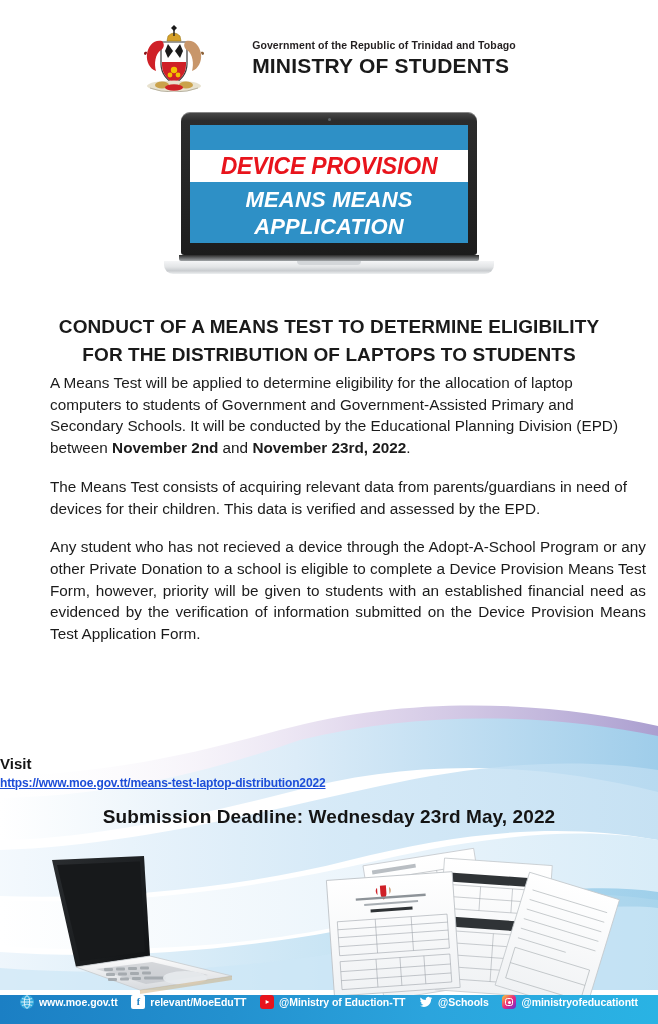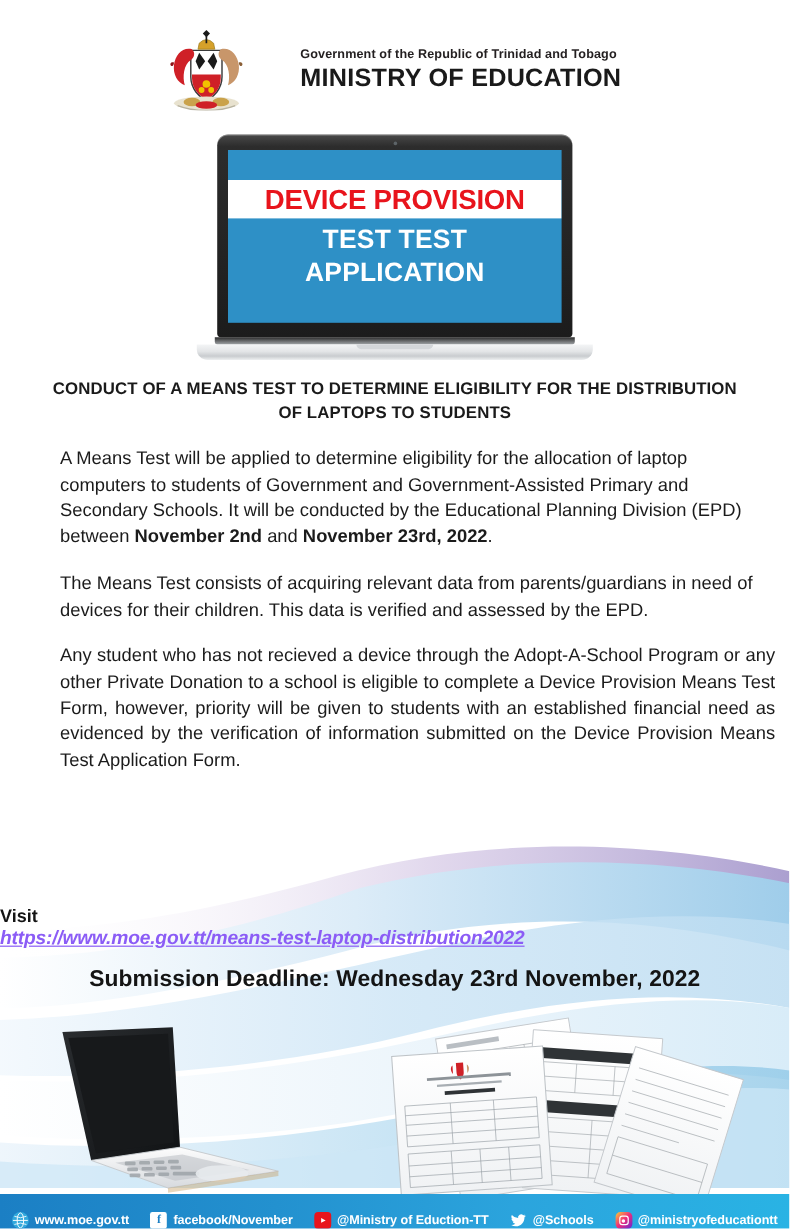--- a/index.html
+++ b/index.html
@@ -79,23 +79,24 @@
     position: absolute;
     top: 6px; left: 50%;
     width: 3px; height: 3px;
     margin-left: -1.5px;
     border-radius: 50%;
     background: #5d6468;
   }
   .screen {
     background: #2e90c6;
     width: 100%;
-    height: 144px;
+    height: 118px;
     position: relative;
     overflow: hidden;
+    font-style: italic;
   }
   .screen-band {
     position: absolute;
     left: 0; right: 0;
     top: 25px;
     height: 32px;
     background: #ffffff;
     display: flex;
     align-items: center;
     justify-content: center;
@@ -143,21 +144,21 @@
     border-radius: 0 0 2px 2px;
   }
 
   
   .headline {
     position: absolute;
     top: 313px;
     left: 38px;
     right: 38px;
     text-align: center;
-    font-size: 14px;
+    font-size: 19px;
     font-weight: bold;
     color: #1a1a1a;
     line-height: 1.45;
     letter-spacing: .1px;
     z-index: 5;
   }
 
   
   .body-copy {
     position: absolute;
@@ -186,26 +187,25 @@
   }
   .visit-label {
     font-size: 15px;
     font-weight: bold;
     color: #141414;
     line-height: 1.2;
   }
   .visit-link {
     display: inline-block;
     margin-top: 1px;
-    font-size: 16px;
-    font-weight: bold;
-    color: #8b5cf6;
+    font-size: 12px;
+    font-weight: bold;
+    color: #1d4ed8;
     text-decoration: underline;
     letter-spacing: -0.15px;
-    font-style: italic;
   }
 
   
   .deadline {
     position: absolute;
     top: 806px;
     left: 0; right: 0;
     text-align: center;
     font-size: 19px;
     font-weight: bold;
@@ -226,23 +226,23 @@
   .bottom-art svg { display:block; width: 658px; height: 160px; }
 
   
   .footer {
     position: absolute;
     left: 0; right: 0;
     bottom: 0;
     height: 29px;
     background: linear-gradient(90deg,#1b7fc4 0%, #2391cf 35%, #2ba4dd 65%, #29b3e4 100%);
     display: flex;
-    align-items: flex-end;
+    align-items: flex-start;
     justify-content: space-between;
-    padding: 0 10px;
+    padding: 0 20px;
     z-index: 10;
   }
   .f-item {
     display: flex;
     align-items: center;
     gap: 5px;
     color: #ffffff;
     font-size: 10.5px;
     font-weight: bold;
     white-space: nowrap;
@@ -341,33 +341,33 @@
 
         <ellipse cx="32" cy="62" rx="27" ry="5.5" fill="#e8e2cf"></ellipse>
         <ellipse cx="20" cy="61" rx="7" ry="3.6" fill="#caa24b"></ellipse>
         <ellipse cx="44" cy="61" rx="7" ry="3.6" fill="#caa24b"></ellipse>
         <ellipse cx="32" cy="63.5" rx="9" ry="3.2" fill="#cf2027"></ellipse>
         <path d="M8 64 q10 4 24 4 q14 0 24 -4" stroke="#b7b2a0" stroke-width="1" fill="none"></path>
       </svg>
     </span>
     <div class="gov-text">
       <div class="gov-line">Government of the Republic of Trinidad and Tobago</div>
-      <div class="ministry-line">MINISTRY OF EDUCATION</div>
+      <div class="ministry-line">MINISTRY OF STUDENTS</div>
     </div>
   </div>
 
   <div class="laptop">
     <div class="laptop-lid">
       <span class="webcam"></span>
       <div class="screen">
         <div class="screen-band">
           <span class="screen-title-red">DEVICE PROVISION</span>
         </div>
         <div class="screen-sub">
-          <div>TEST TEST</div>
+          <div>MEANS MEANS</div>
           <div>APPLICATION</div>
         </div>
       </div>
     </div>
     <div class="laptop-hinge"></div>
     <div class="laptop-base"></div>
   </div>
 
   <div class="headline">CONDUCT OF A MEANS TEST TO DETERMINE ELIGIBILITY FOR THE DISTRIBUTION OF LAPTOPS TO STUDENTS</div>
 
@@ -375,21 +375,21 @@
     <p class="para"><span>A Means Test will be applied to determine eligibility for the allocation of laptop computers to students of Government and Government-Assisted Primary and Secondary Schools. It will be conducted by the Educational Planning Division (EPD) between </span><b>November 2nd</b><span> and </span><b>November 23rd, 2022</b><span>.</span></p>
     <p class="para"><span>The Means Test consists of acquiring relevant data from parents/guardians in need of devices for their children. This data is verified and assessed by the EPD.</span></p>
     <p class="para justify"><span>Any student who has not recieved a device through the Adopt-A-School Program or any other Private Donation to a school is eligible to complete a Device Provision Means Test Form, however, priority will be given to students with an established financial need as evidenced by the verification of information submitted on the Device Provision Means Test Application Form.</span></p>
   </div>
 
   <div class="visit-block">
     <div class="visit-label">Visit</div>
     <a class="visit-link" href="#">https://www.moe.gov.tt/means-test-laptop-distribution2022</a>
   </div>
 
-  <div class="deadline">Submission Deadline: Wednesday 23rd November, 2022</div>
+  <div class="deadline">Submission Deadline: Wednesday 23rd May, 2022</div>
 
   <div class="bottom-art">
     <svg viewBox="0 0 658 160" aria-hidden="true">
       <defs>
         <linearGradient id="lidg" x1="0" y1="0" x2="1" y2="1">
           <stop offset="0" stop-color="#2a2d30"></stop>
           <stop offset="1" stop-color="#111315"></stop>
         </linearGradient>
         <linearGradient id="bodyg" x1="0" y1="0" x2="0" y2="1">
           <stop offset="0" stop-color="#fdfdfd"></stop>
@@ -515,21 +515,21 @@
           <line x1="0.8" y1="7" x2="13.2" y2="7" stroke="#fff" stroke-width=".8"></line>
           <path d="M2 3.6 Q7 6 12 3.6" fill="none" stroke="#fff" stroke-width=".7"></path>
           <path d="M2 10.4 Q7 8 12 10.4" fill="none" stroke="#fff" stroke-width=".7"></path>
         </svg>
       </span>
       <span>www.moe.gov.tt</span>
     </div>
 
     <div class="f-item">
       <span class="f-ico ico-fb">f</span>
-      <span>facebook/November</span>
+      <span>relevant/MoeEduTT</span>
     </div>
 
     <div class="f-item">
       <span class="f-ico ico-yt">
         <svg viewBox="0 0 14 14" width="14" height="14" aria-hidden="true">
           <rect x="0" y="2.6" width="14" height="8.8" rx="2.4" fill="#e8141c"></rect>
           <path d="M5.6 5.1 L9.4 7 L5.6 8.9 Z" fill="#ffffff"></path>
         </svg>
       </span>
       <span>@Ministry of Eduction-TT</span>

